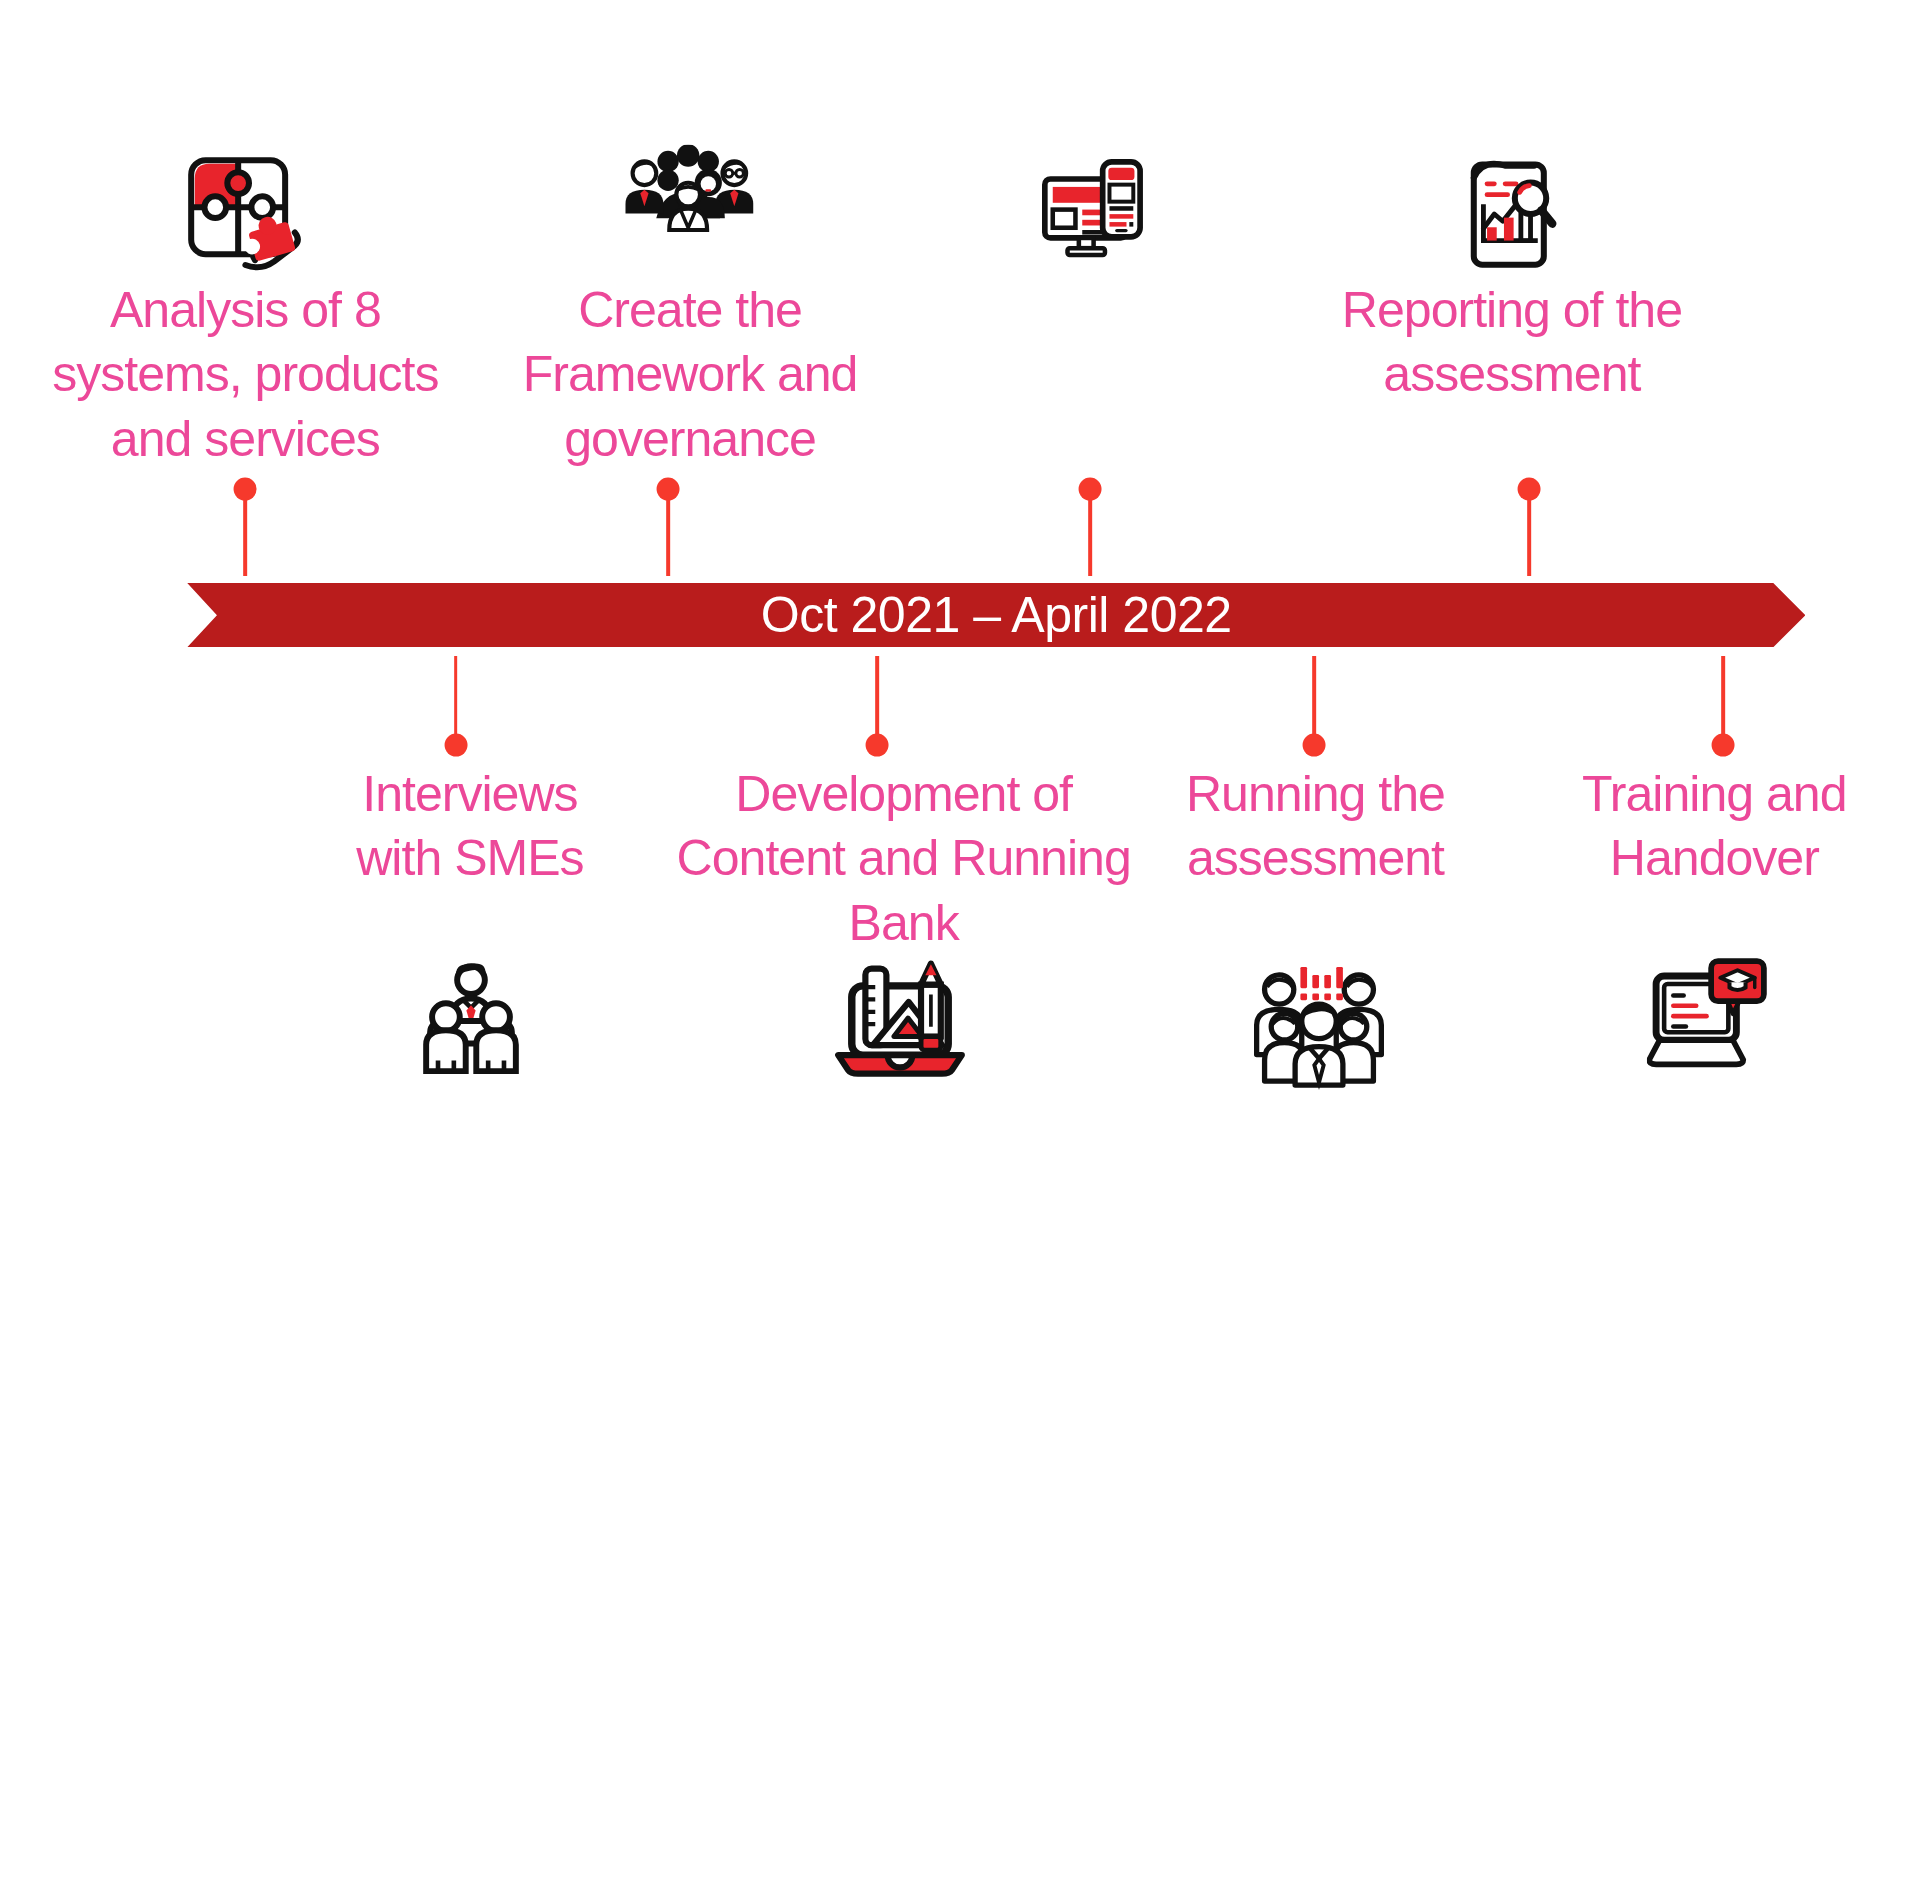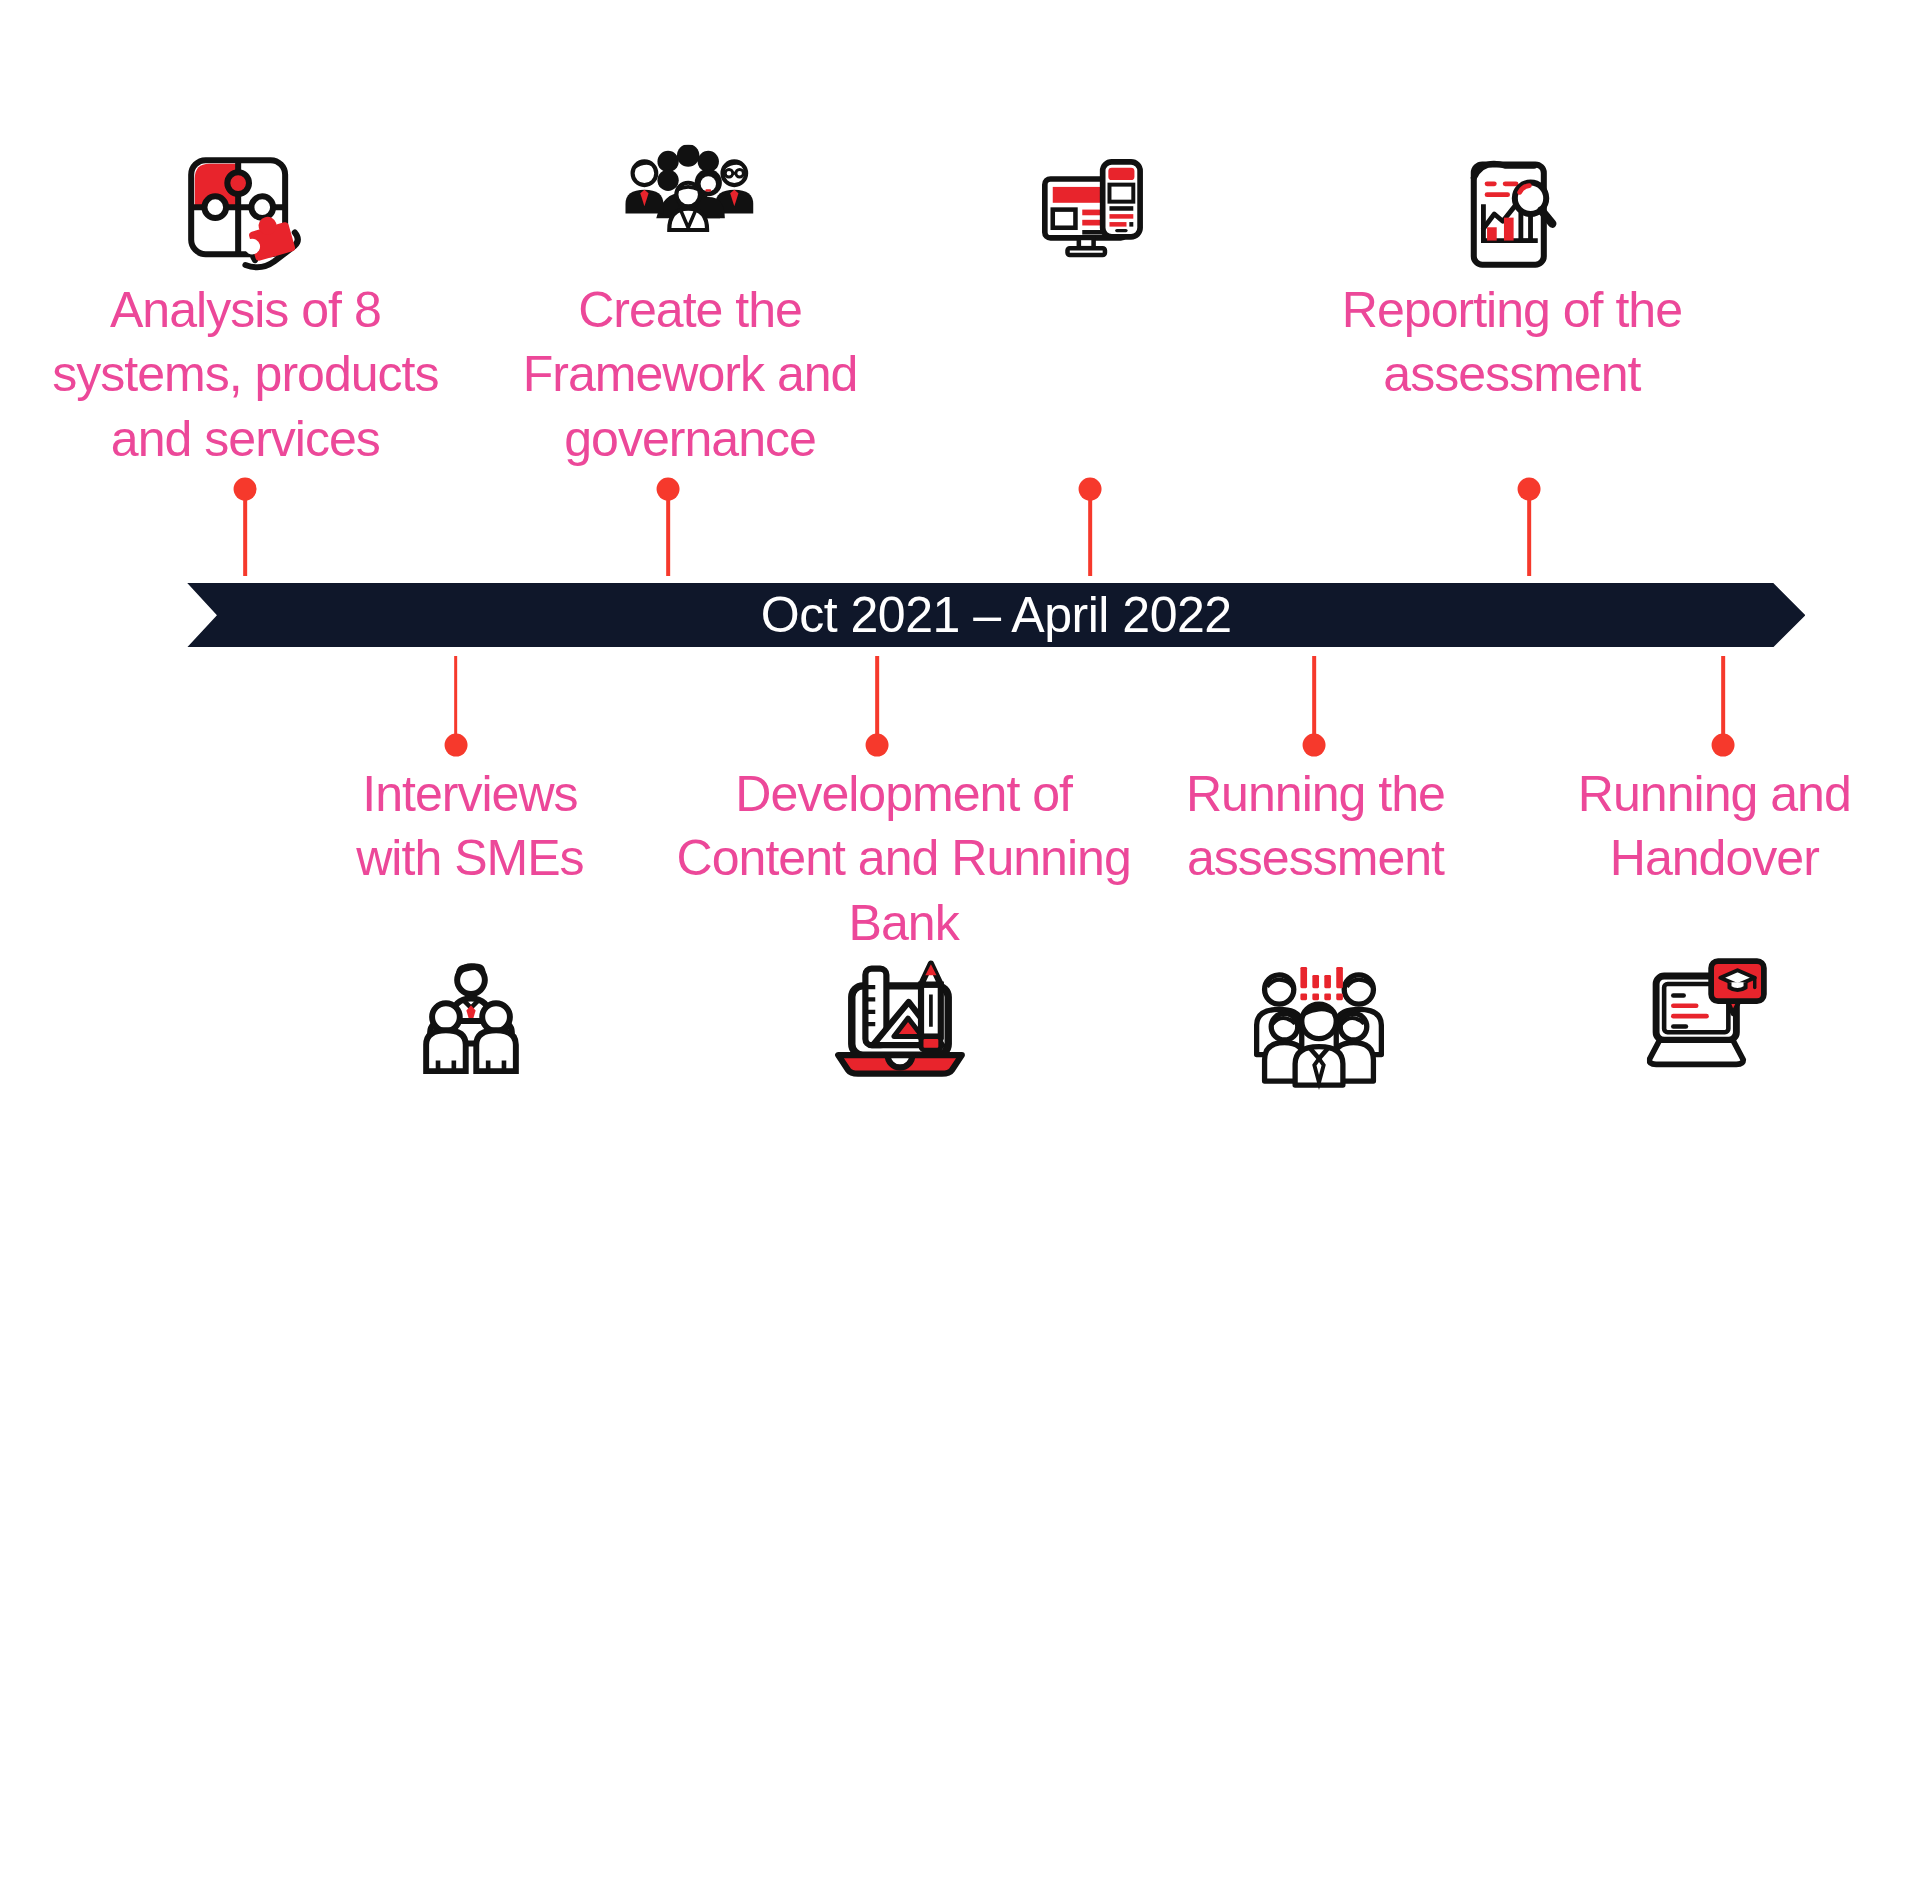--- a/index.html
+++ b/index.html
@@ -7,21 +7,21 @@
     position:relative;width:100vw;height:62.5vw;background:#fff;
     font-family:"Liberation Sans",sans-serif;color:#111;overflow:hidden;
   }
   .label{
     position:absolute;transform:translateX(-50%);
     text-align:center;white-space:nowrap;
     font-size:2.6vw;line-height:3.36vw;letter-spacing:-0.02em;color:#ec4899;
   }
   .banner{
     position:absolute;left:9.71%;top:48.42%;width:84.03%;height:5.37%;
-    background:#0f172a;
+    background:#b91c1c;
     clip-path:polygon(0% 0%,98% 0%,100% 50%,98% 100%,0% 100%,1.85% 50%);
     display:flex;align-items:center;justify-content:center;
   }
   .banner-label{color:#fff;font-size:2.6vw;letter-spacing:-0.01em;}
   .dot{
     position:absolute;width:1.19vw;height:1.19vw;border-radius:50%;
     background:#F6392C;transform:translate(-50%,-50%);
   }
   .stem{
     position:absolute;width:0.19vw;background:#F6392C;transform:translateX(-50%);
@@ -220,21 +220,21 @@
       <rect x="59" y="10" width="5" height="10" rx="1"></rect>
         <rect x="59" y="24" width="5" height="5" rx="1"></rect>
       <rect x="68" y="4" width="5" height="16" rx="1"></rect>
         <rect x="68" y="24" width="5" height="5" rx="1"></rect>
     </g>
   </svg>
 
   <div class="stem" style="left:89.47%;top:54.50%;height:6.58%"></div>
   <div class="dot" style="left:89.47%;top:61.93%"></div>
   <div class="label" style="left:89.01%;top:63.27%">
-    <div>Running and</div>
+    <div>Training and</div>
     <div>Handover</div>
   </div>
   <svg class="icon" viewBox="0 0 110 100" style="left:88.81%;top:84.34%;width:6.55vw;height:6.10vw">
     <rect x="8" y="16" width="70" height="56" rx="7" fill="#fff" stroke="#111" stroke-width="6"></rect>
     <rect x="15" y="23" width="56" height="42" rx="3" fill="#fff" stroke="#111" stroke-width="4"></rect>
     <rect x="21" y="31" width="13" height="4" rx="2" fill="#111"></rect>
     <rect x="21" y="40" width="24" height="4" rx="2" fill="#E8242C"></rect>
     <rect x="21" y="49" width="33" height="4" rx="2" fill="#E8242C"></rect>
     <rect x="21" y="58" width="15" height="4" rx="2" fill="#111"></rect>
     <path d="M2,89 L11,72 H75 L84,89 Q84,93 78,93 H8 Q2,93 2,89 Z" fill="#fff" stroke="#111" stroke-width="5" stroke-linejoin="round"></path>

